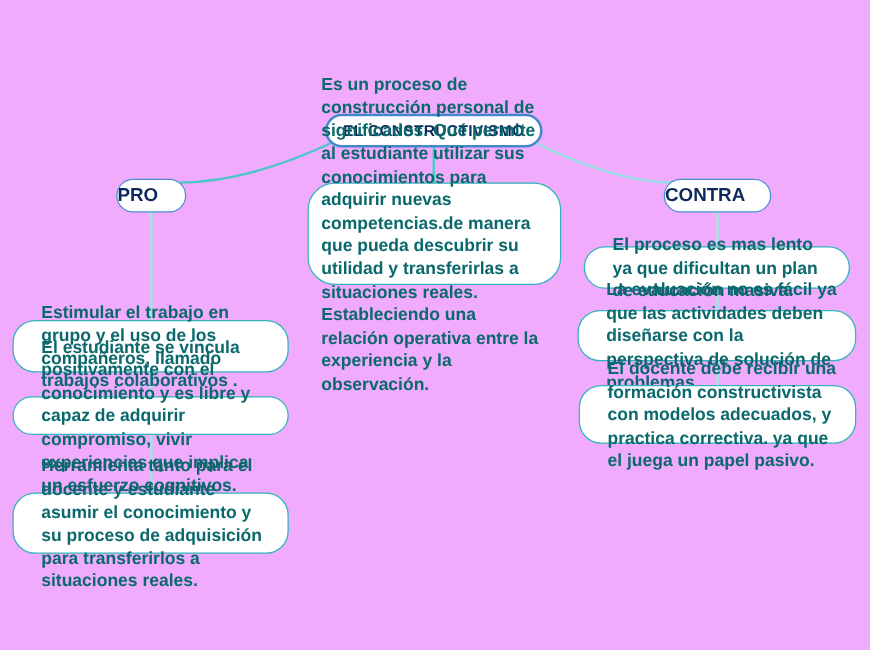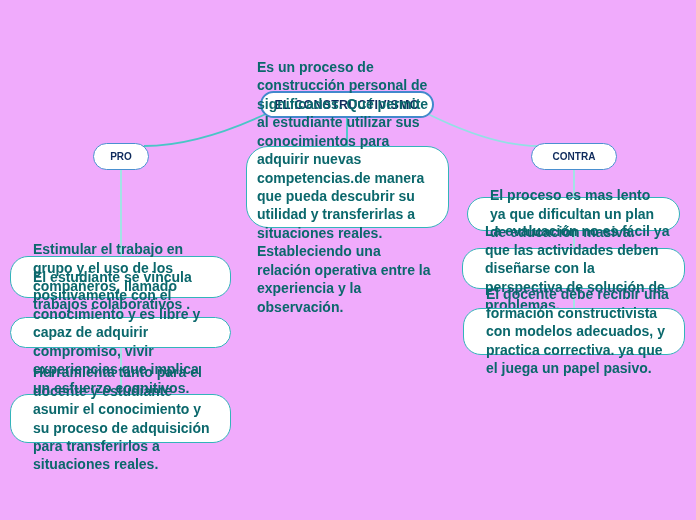--- a/index.html
+++ b/index.html
@@ -10,22 +10,22 @@
   .connectors{position:absolute;left:0;top:0;width:696px;height:520px;}
   .node{
     position:absolute;box-sizing:border-box;background:#ffffff;
     display:flex;align-items:center;
   }
   .topic{
     border:2px solid #4289cc;border-radius:14px;justify-content:center;
     color:#0e2a5c;font-weight:bold;font-size:12.5px;letter-spacing:0.2px;
   }
   .subtopic{
-    border:1.6px solid #4a90d0;border-radius:14px;justify-content:center;
-    color:#0e2a5c;font-weight:bold;font-size:10px;
+    border:1.6px solid #4a90d0;border-radius:14px;
+    color:#0e2a5c;font-weight:bold;font-size:15px;
   }
   .leaf{
     border:1.6px solid #33b4ba;border-radius:18px;
     color:#0b686c;font-weight:bold;font-size:14px;line-height:1.32;
     padding:4px 14px 4px 22px;align-items:center;
   }
   .leaf.big{border-radius:22px;padding:6px 12px 6px 10px;}
 </style>
 </head>
 <body>

